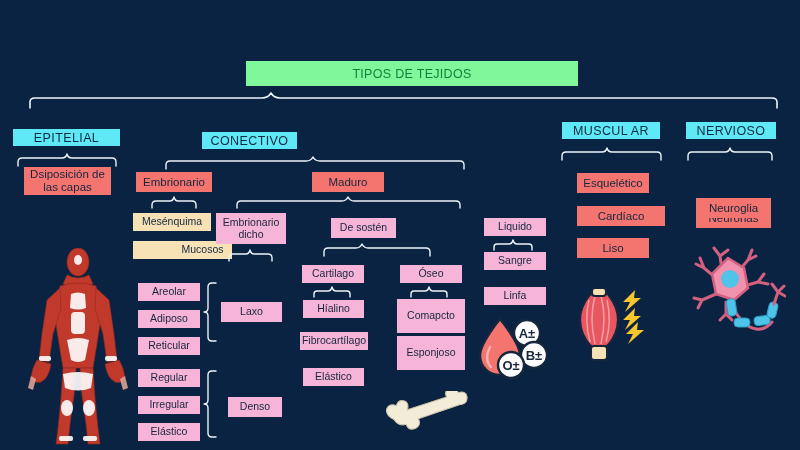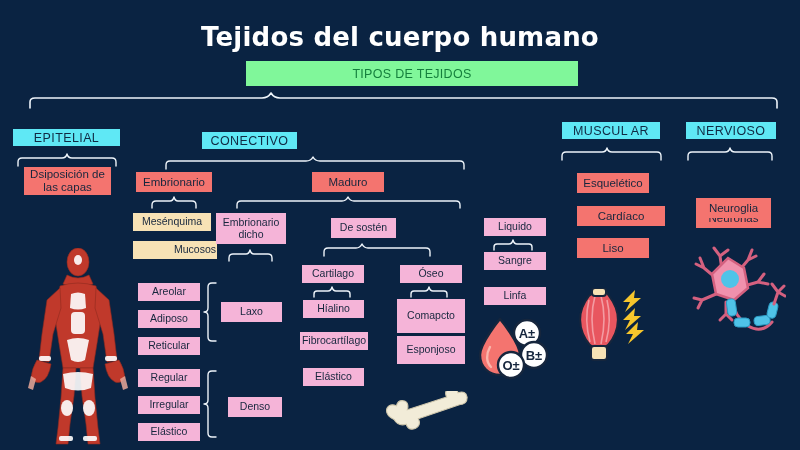--- a/index.html
+++ b/index.html
@@ -41,21 +41,20 @@
   svg.brk.thin path{stroke-width:1.4;}
 
   
   .illus{position:absolute;}
 </style>
 </head>
 <body>
 
 <div id="stage">
 
-  <div class="title">Tejidos del cuerpo humano</div>
   <div class="greenbar">TIPOS DE TEJIDOS</div>
 
   <svg class="brk" style="left:0;top:92px;width:800px;height:22px;">
     <path d="M30,108 L30,102 Q30,98 35,98 L262,98 Q268,98 271,93 Q274,98 280,98 L772,98 Q777,98 777,102 L777,108" transform="translate(0,-92)"></path>
   </svg>
 
   <div class="node cyan" style="left:13px;top:129px;width:107px;height:17px;">EPITELIAL</div>
   <svg class="brk thin" style="left:0;top:150px;width:160px;height:18px;">
     <path d="M18,16 L18,12 Q18,8 22,8 L62,8 Q66,8 67,4 Q68,8 72,8 L112,8 Q116,8 116,12 L116,16"></path>
   </svg>
@@ -64,21 +63,21 @@
   <div class="node cyan" style="left:202px;top:132px;width:95px;height:17px;">CONECTIVO</div>
   <svg class="brk thin" style="left:0;top:153px;width:500px;height:18px;">
     <path d="M166,16 L166,12 Q166,8 170,8 L306,8 Q311,8 313,4 Q315,8 320,8 L460,8 Q464,8 464,12 L464,16"></path>
   </svg>
 
   <div class="node salmon" style="left:136px;top:172px;width:76px;height:20px;">Embrionario</div>
   <svg class="brk thin" style="left:0;top:194px;width:260px;height:16px;">
     <path d="M152,14 L152,11 Q152,7 156,7 L170,7 Q173,7 174,3 Q175,7 178,7 L192,7 Q196,7 196,11 L196,14"></path>
   </svg>
   <div class="node cream" style="left:133px;top:213px;width:78px;height:18px;">Mesénquima</div>
-  <div class="node cream" style="left:133px;top:241px;width:84px;height:18px;padding-left:44px;">Mucosos</div>
+  <div class="node cream" style="left:133px;top:241px;width:99px;height:18px;padding-left:44px;">Mucosos</div>
 
   <div class="node salmon" style="left:312px;top:172px;width:72px;height:20px;">Maduro</div>
   <svg class="brk thin" style="left:0;top:194px;width:560px;height:16px;">
     <path d="M237,14 L237,11 Q237,7 241,7 L342,7 Q346,7 348,3 Q350,7 354,7 L456,7 Q460,7 460,11 L460,14"></path>
   </svg>
 
   <div class="node pinkL" style="left:216px;top:213px;width:70px;height:31px;">Embrionario dicho</div>
   <svg class="brk thin" style="left:0;top:247px;width:330px;height:16px;">
     <path d="M229,14 L229,11 Q229,7 233,7 L246,7 Q249,7 250,3 Q251,7 254,7 L268,7 Q272,7 272,11 L272,14"></path>
   </svg>
@@ -110,21 +109,21 @@
   </svg>
   <div class="node pinkL" style="left:303px;top:300px;width:61px;height:18px;">Híalino</div>
   <div class="node pinkL" style="left:300px;top:332px;width:68px;height:18px;">Fibrocartílago</div>
   <div class="node pinkL" style="left:303px;top:368px;width:61px;height:18px;">Elástico</div>
 
   <div class="node pinkL" style="left:400px;top:265px;width:62px;height:18px;">Óseo</div>
   <svg class="brk thin" style="left:0;top:285px;width:500px;height:14px;">
     <path d="M411,12 L411,9 Q411,6 414,6 L425,6 Q428,6 429,2 Q430,6 433,6 L444,6 Q447,6 447,9 L447,12"></path>
   </svg>
   <div class="node pinkL" style="left:397px;top:299px;width:68px;height:34px;">Comapcto</div>
-  <div class="node pinkL" style="left:397px;top:336px;width:68px;height:28px;">Esponjoso</div>
+  <div class="node pinkL" style="left:397px;top:336px;width:68px;height:34px;">Esponjoso</div>
 
   <div class="node pinkL" style="left:484px;top:218px;width:62px;height:18px;">Liquido</div>
   <svg class="brk thin" style="left:0;top:238px;width:600px;height:14px;">
     <path d="M494,12 L494,9 Q494,6 497,6 L509,6 Q512,6 513,2 Q514,6 517,6 L529,6 Q532,6 532,9 L532,12"></path>
   </svg>
   <div class="node pinkL" style="left:484px;top:252px;width:62px;height:18px;">Sangre</div>
   <div class="node pinkL" style="left:484px;top:287px;width:62px;height:18px;">Linfa</div>
 
   <div class="node cyan" style="left:562px;top:122px;width:98px;height:17px;">MUSCUL AR</div>
   <svg class="brk thin" style="left:0;top:144px;width:700px;height:18px;">

